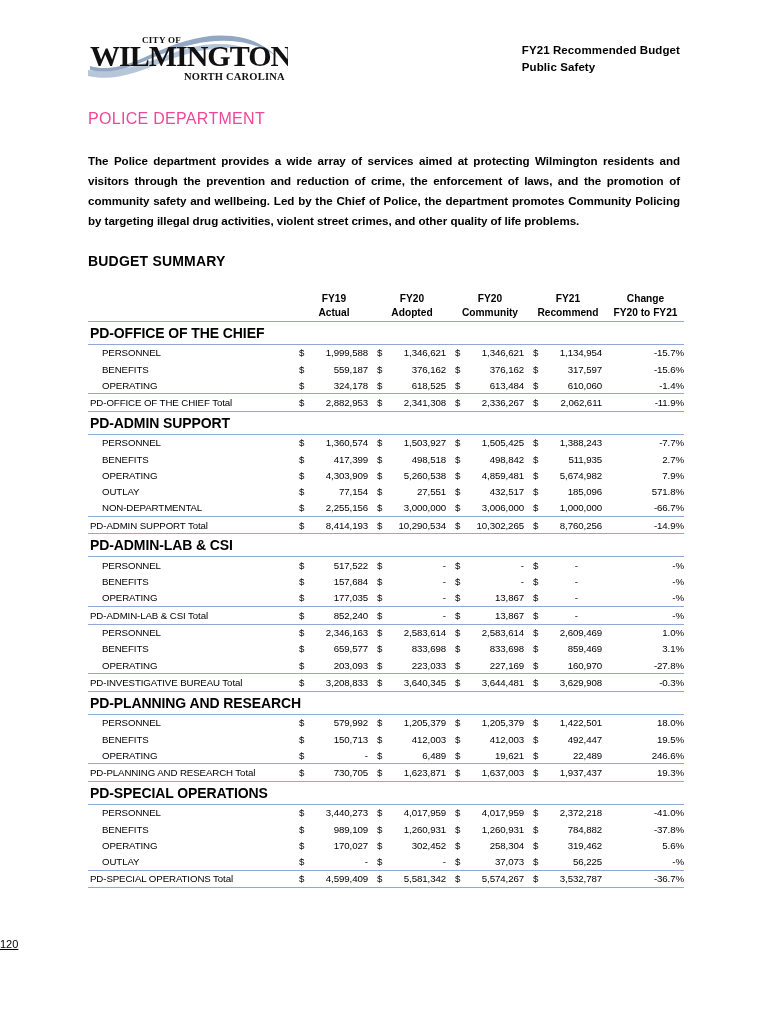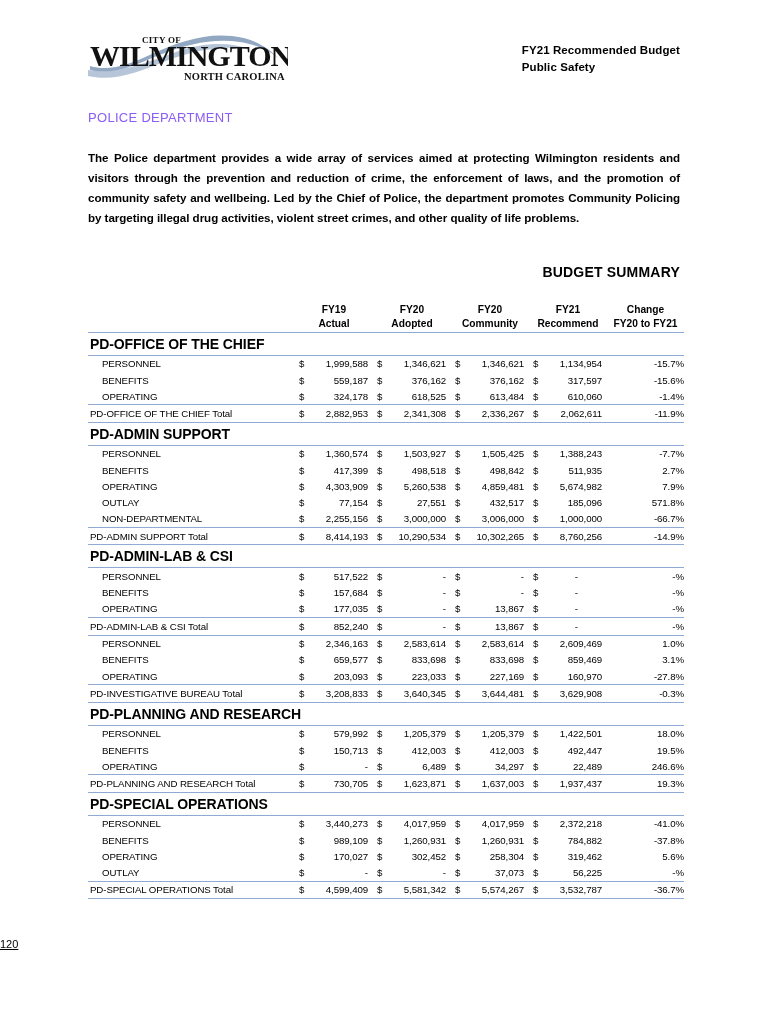--- a/index.html
+++ b/index.html
@@ -43,40 +43,40 @@
     font-size: 11.5px;
     font-weight: bold;
     line-height: 1.45;
     padding-top: 12px;
     letter-spacing: 0.1px;
   }
 
   
   .dept-title {
     margin-top: 14px;
-    font-size: 13px;
-    color: #8b5cf6;
+    font-size: 16px;
+    color: #ec4899;
     letter-spacing: 0.3px;
     font-weight: normal;
   }
 
   
   .intro {
     margin-top: 23px;
     font-size: 11.6px;
     line-height: 1.72;
     text-align: justify;
     font-weight: bold;
     letter-spacing: -0.05px;
   }
 
   
   .summary-title {
-    margin-top: 36px;
-    text-align: right;
+    margin-top: 22px;
+    text-align: left;
     font-size: 14px;
     font-weight: bold;
     letter-spacing: 0.2px;
   }
 
   
   table.budget {
     margin-top: 23px;
     width: 100%;
     border-collapse: collapse;
@@ -794,21 +794,21 @@
           </td>
           <td>
             <div class="money">
               <span class="sym">$</span>
               <span class="amt">6,489</span>
             </div>
           </td>
           <td>
             <div class="money">
               <span class="sym">$</span>
-              <span class="amt">34,297</span>
+              <span class="amt">19,621</span>
             </div>
           </td>
           <td>
             <div class="money">
               <span class="sym">$</span>
               <span class="amt">22,489</span>
             </div>
           </td>
           <td class="change-cell">246.6%</td>
         </tr>

